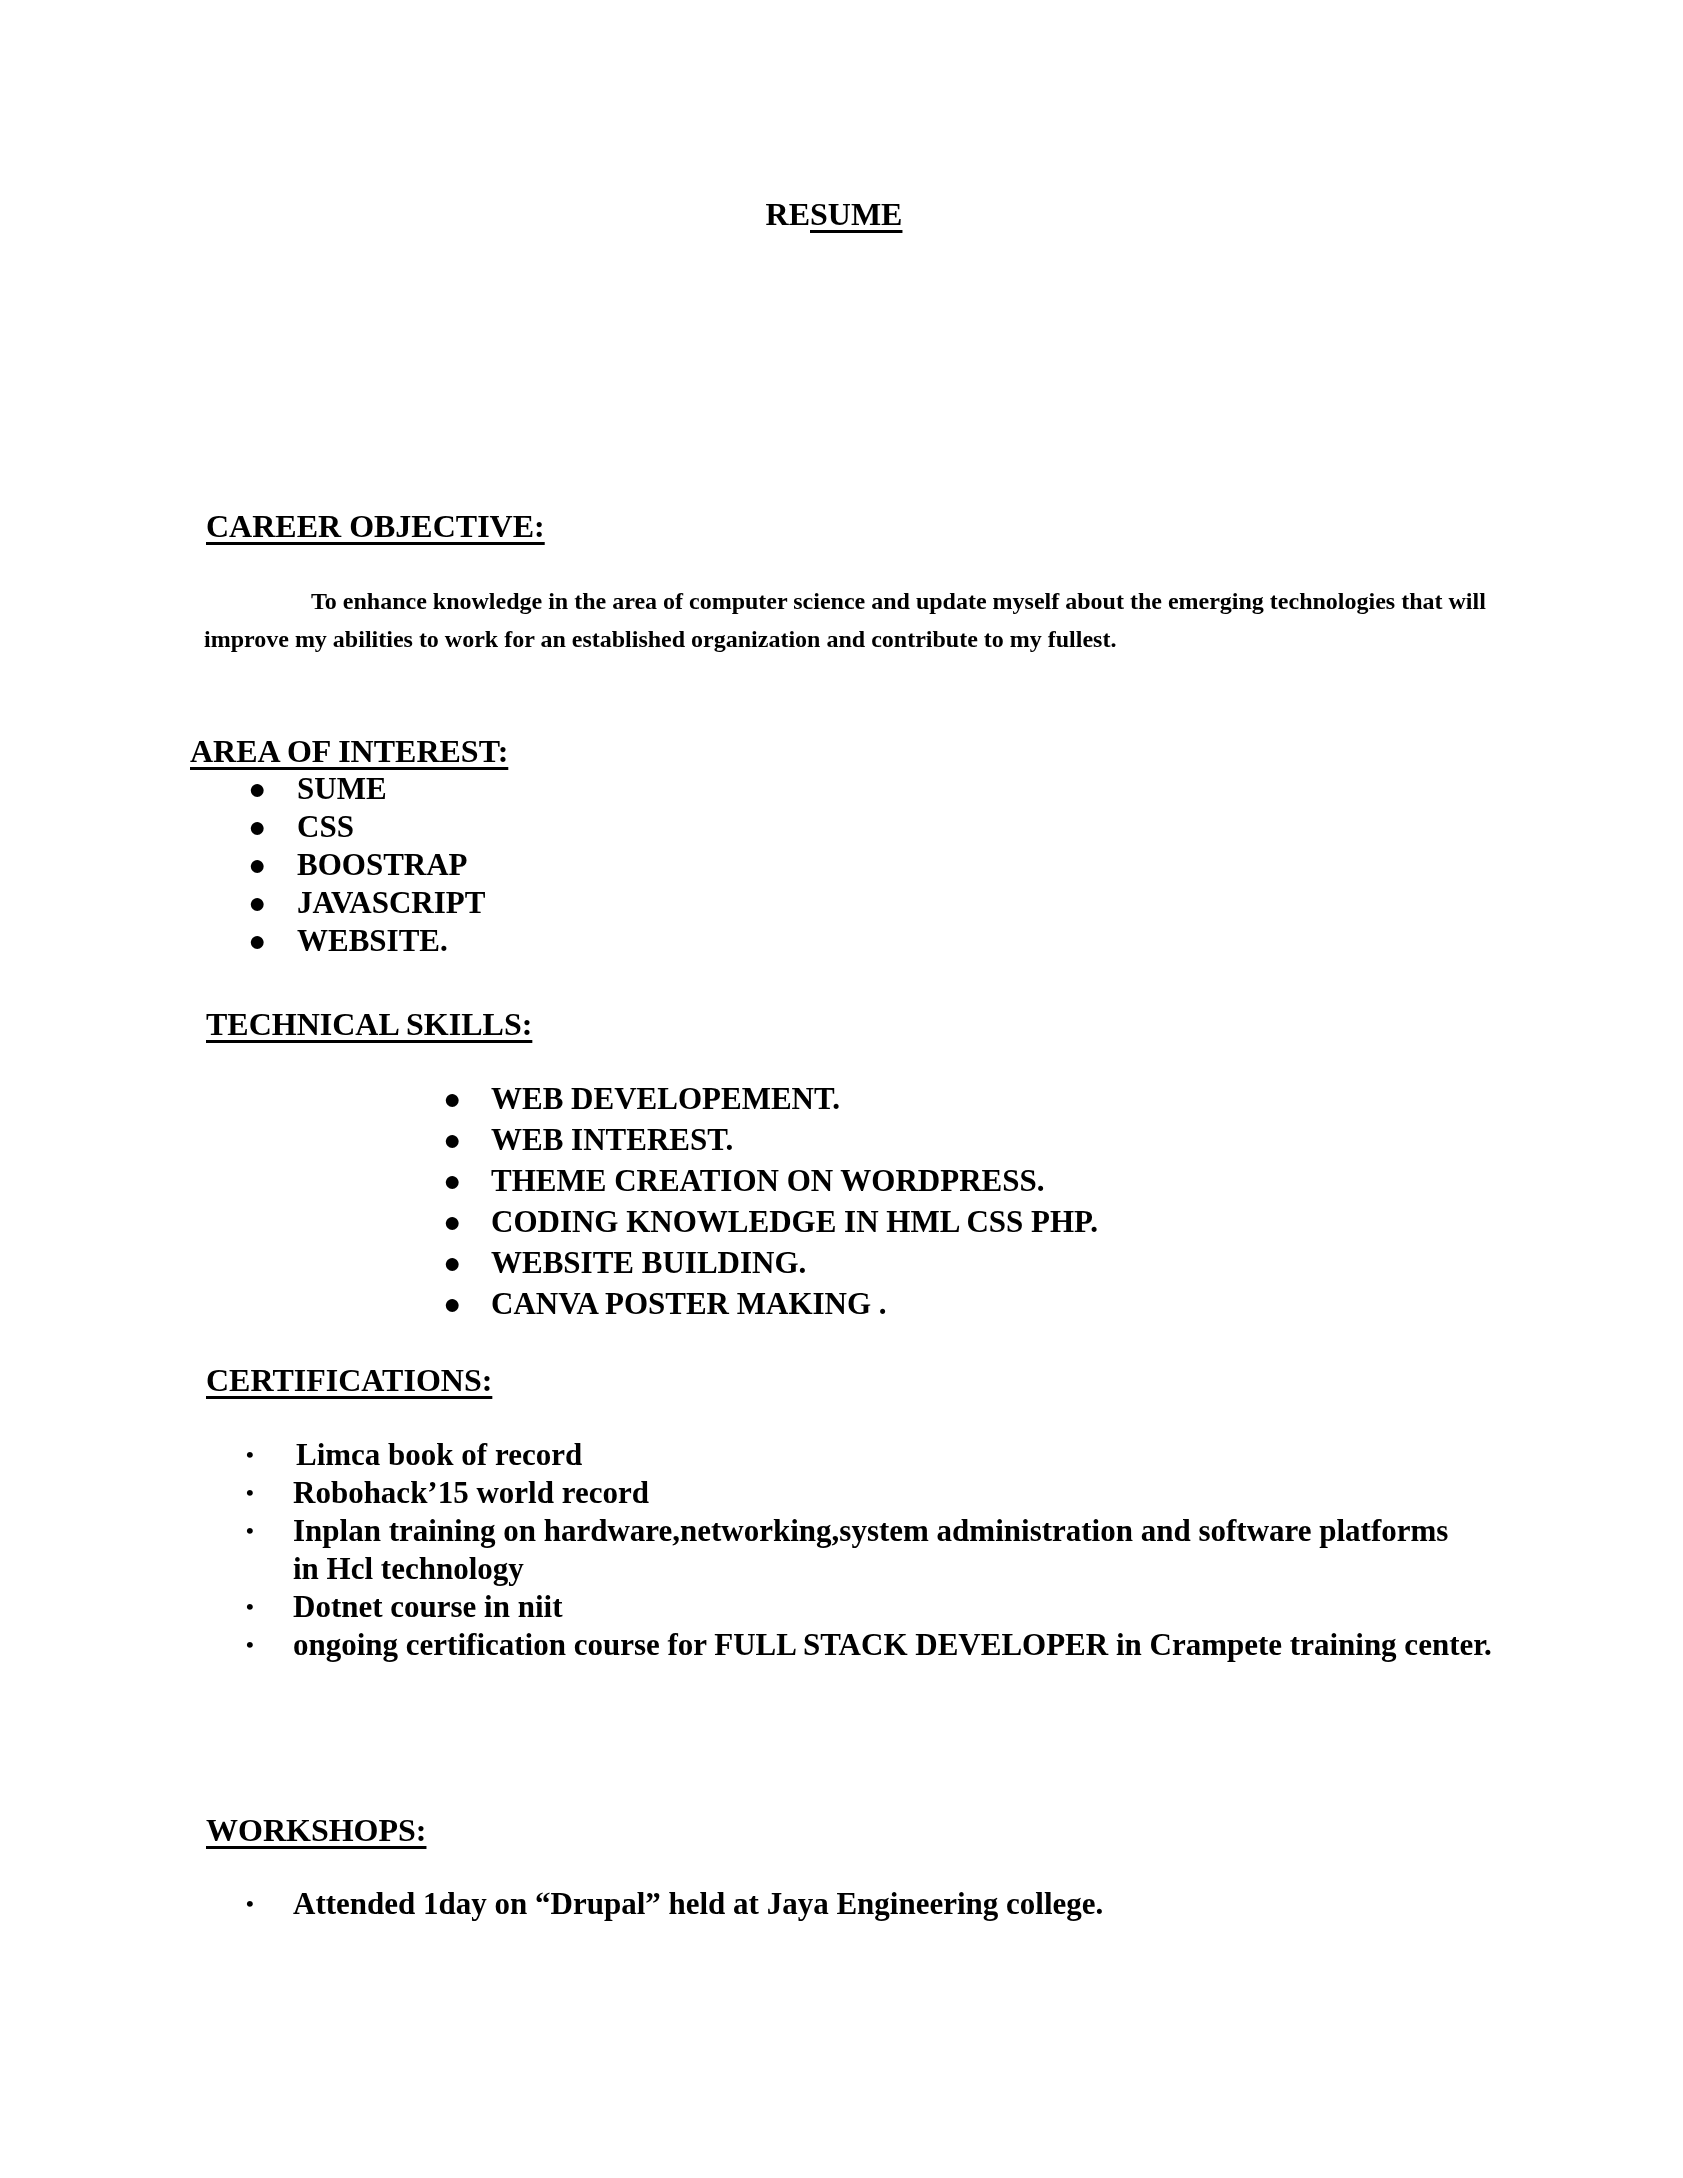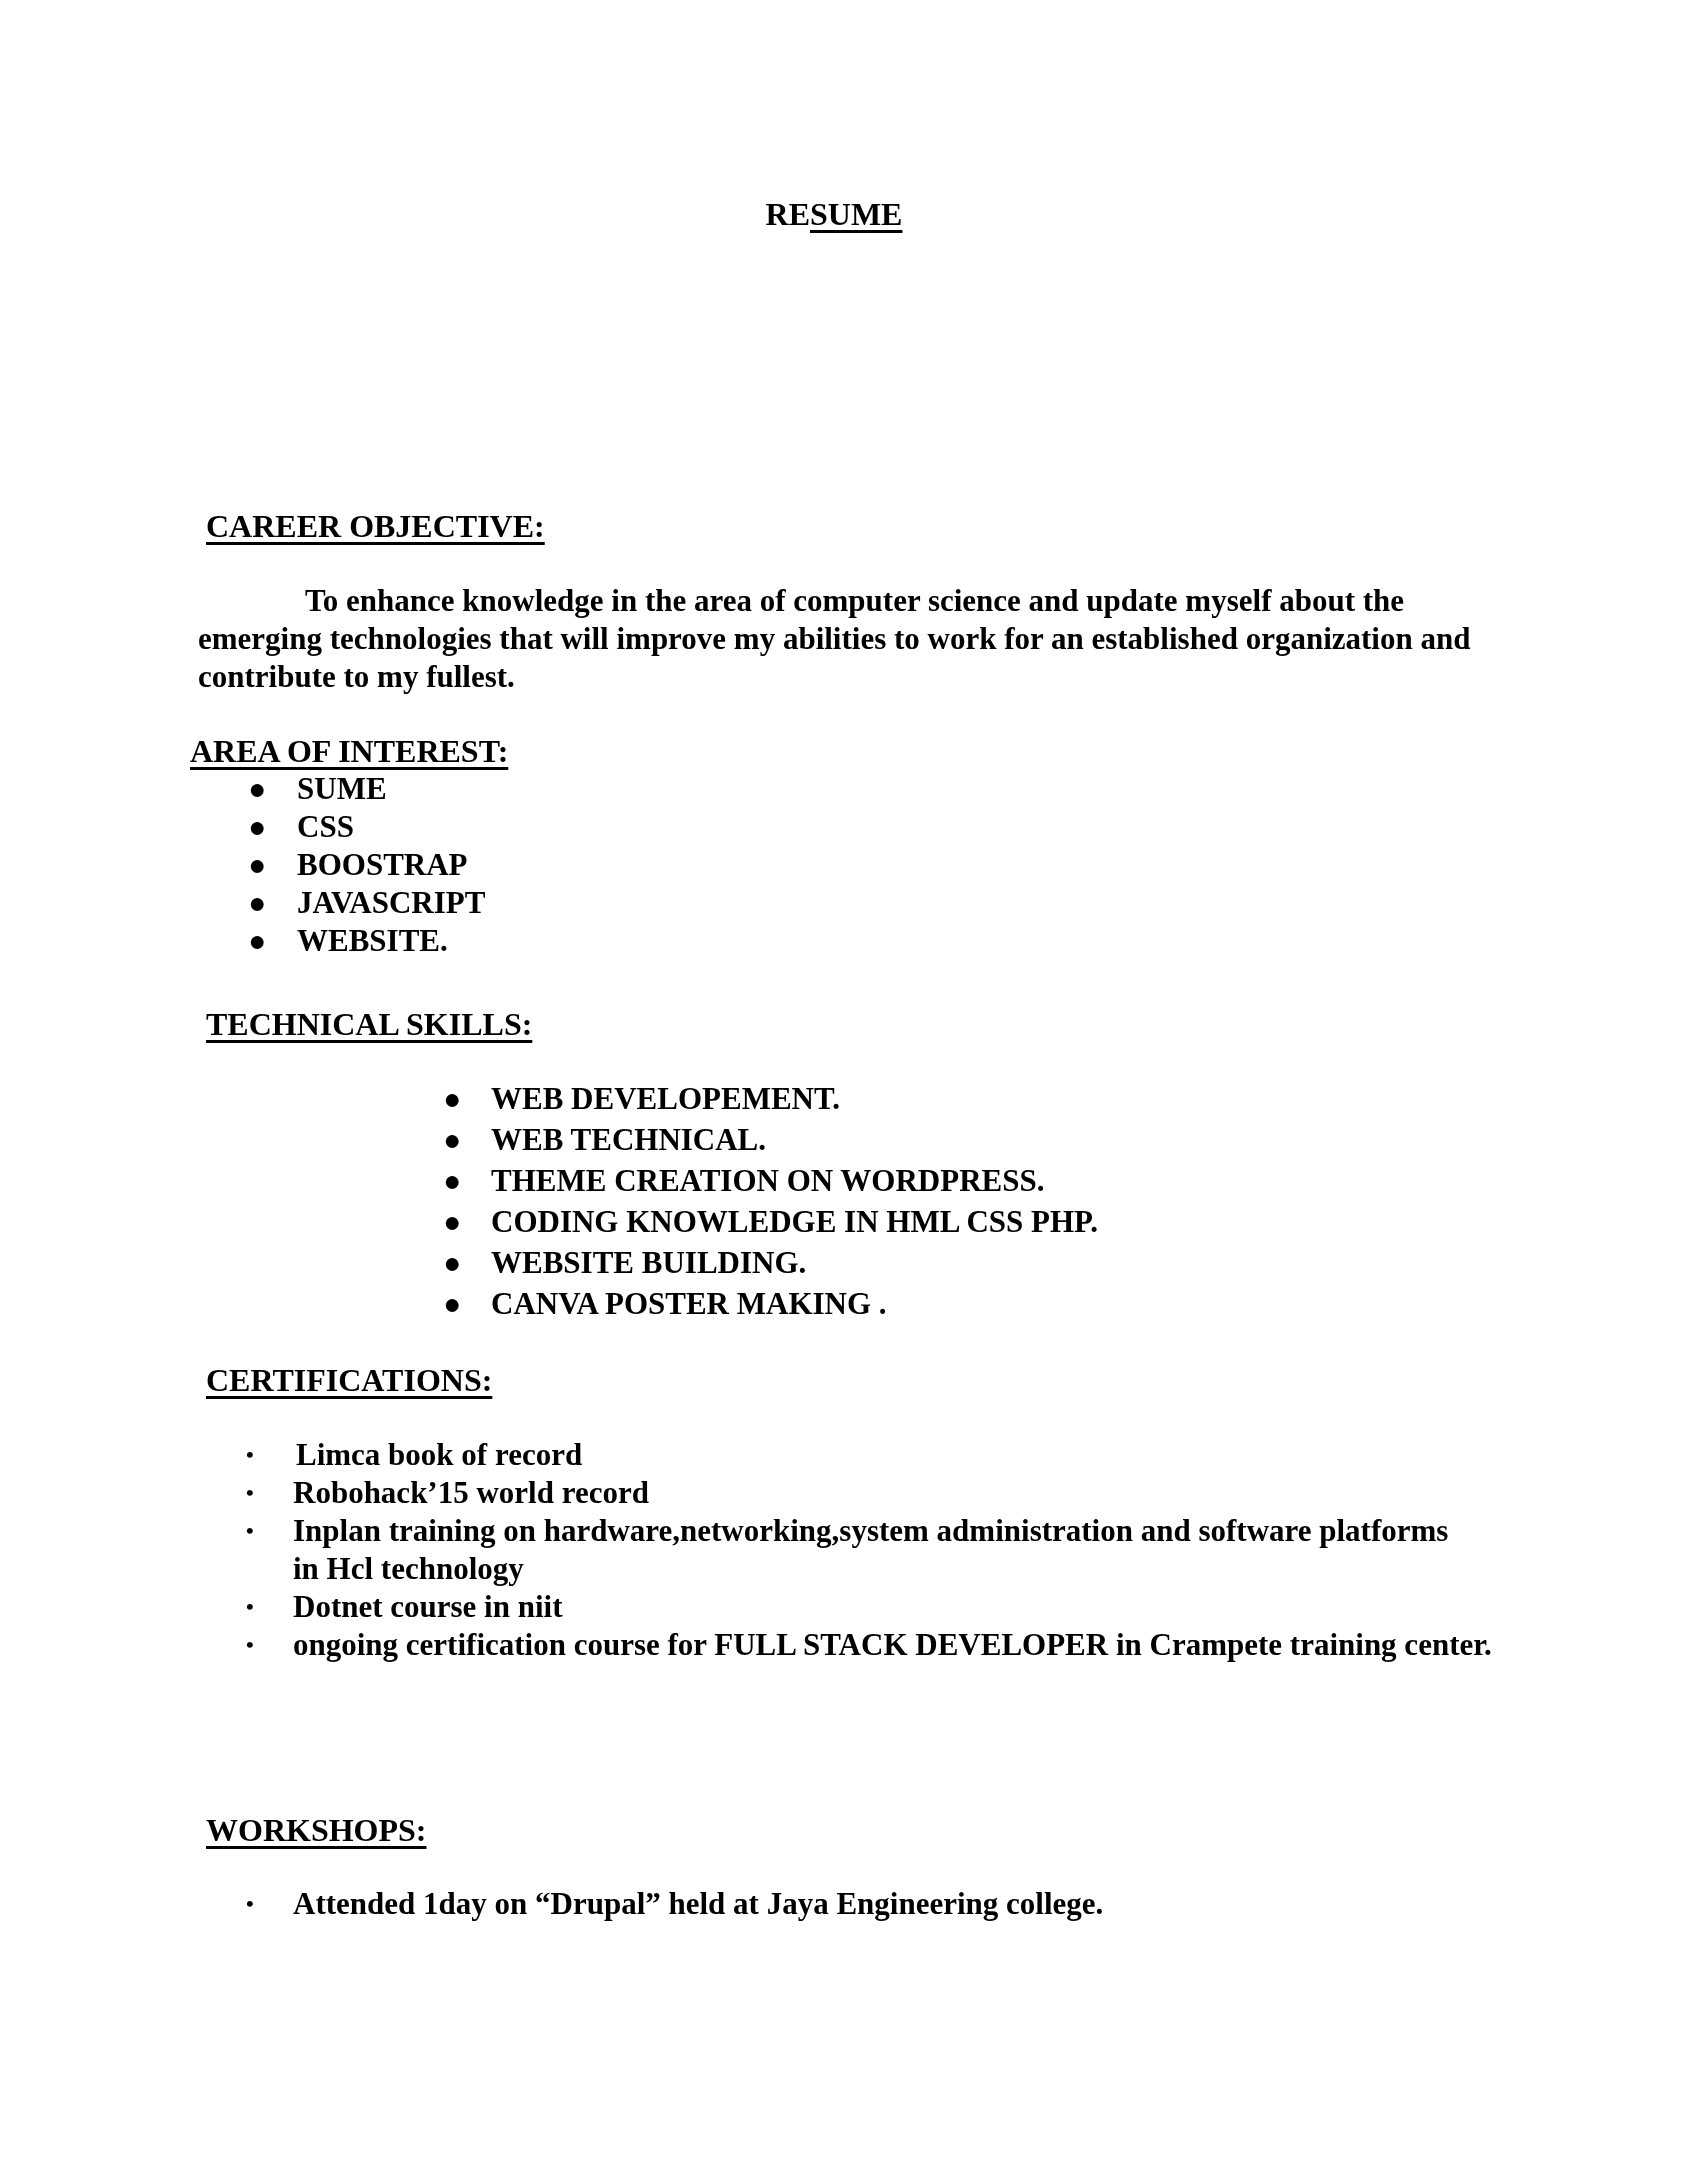--- a/index.html
+++ b/index.html
@@ -2,21 +2,21 @@
 <html><head>
 <meta charset="utf-8">
 <style>
   html, body { margin: 0; padding: 0; background: #ffffff; }
   body { width: 1683px; height: 2178px; position: relative; overflow: hidden;
          font-family: "Liberation Serif", "DejaVu Serif", serif; color: #000; font-weight: bold; }
   .abs { position: absolute; }
   .title { top: 196px; left: 0; width: 1668px; text-align: center; font-size: 32px; font-family: Liberation Serif, serif; }
   .title .u { text-decoration: underline; text-decoration-thickness: 3px; text-underline-offset: 5px; }
   .heading { font-size: 32px; text-decoration: underline; text-decoration-thickness: 3px; text-underline-offset: 5px; white-space: nowrap; margin-left: 8px; }
-  .para { font-size: 31px; line-height: 38px; left: 198px; width: 1307px; }
+  .para { font-size: 24px; line-height: 38px; left: 204px; width: 1307px; }
   .para .indent { display: inline-block; width: 107px; }
   ul.list { list-style: none; margin: 0; padding: 0; }
   ul.list li { position: relative; white-space: nowrap; }
   ul.big li { font-size: 31px; height: 38px; line-height: 38px; }
   ul.big li .bullet { position: absolute; left: 0; font-size: 30px; }
   ul.tech li { font-size: 31px; height: 41px; line-height: 40px; }
   ul.tech li .bullet { position: absolute; left: 0; font-size: 30px; }
   ul.cert li { font-size: 31px; line-height: 38px; }
   ul.cert li .bullet { position: absolute; left: 0; font-size: 22px; }
 </style>
@@ -33,21 +33,21 @@
   <li><span class="bullet">●</span><span style="padding-left:49px">SUME</span></li>
   <li><span class="bullet">●</span><span style="padding-left:49px">CSS</span></li>
   <li><span class="bullet">●</span><span style="padding-left:49px">BOOSTRAP</span></li>
   <li><span class="bullet">●</span><span style="padding-left:49px">JAVASCRIPT</span></li>
   <li><span class="bullet">●</span><span style="padding-left:49px">WEBSITE.</span></li>
 </ul>
 
 <div class="abs heading" style="top:1006px; left:198px;">TECHNICAL SKILLS:</div>
 <ul class="abs list tech" style="top:1079px; left:443px;">
   <li><span class="bullet">●</span><span style="padding-left:48px">WEB DEVELOPEMENT.</span></li>
-  <li><span class="bullet">●</span><span style="padding-left:48px">WEB TECHNICAL.</span></li>
+  <li><span class="bullet">●</span><span style="padding-left:48px">WEB INTEREST.</span></li>
   <li><span class="bullet">●</span><span style="padding-left:48px">THEME CREATION ON WORDPRESS.</span></li>
   <li><span class="bullet">●</span><span style="padding-left:48px">CODING KNOWLEDGE IN HML CSS PHP.</span></li>
   <li><span class="bullet">●</span><span style="padding-left:48px">WEBSITE BUILDING.</span></li>
   <li><span class="bullet">●</span><span style="padding-left:48px">CANVA POSTER MAKING .</span></li>
 </ul>
 
 <div class="abs heading" style="top:1362px; left:198px;">CERTIFICATIONS:</div>
 <ul class="abs list cert" style="top:1436px; left:246px; width:1267px;">
   <li>
       <span class="bullet">•</span>

